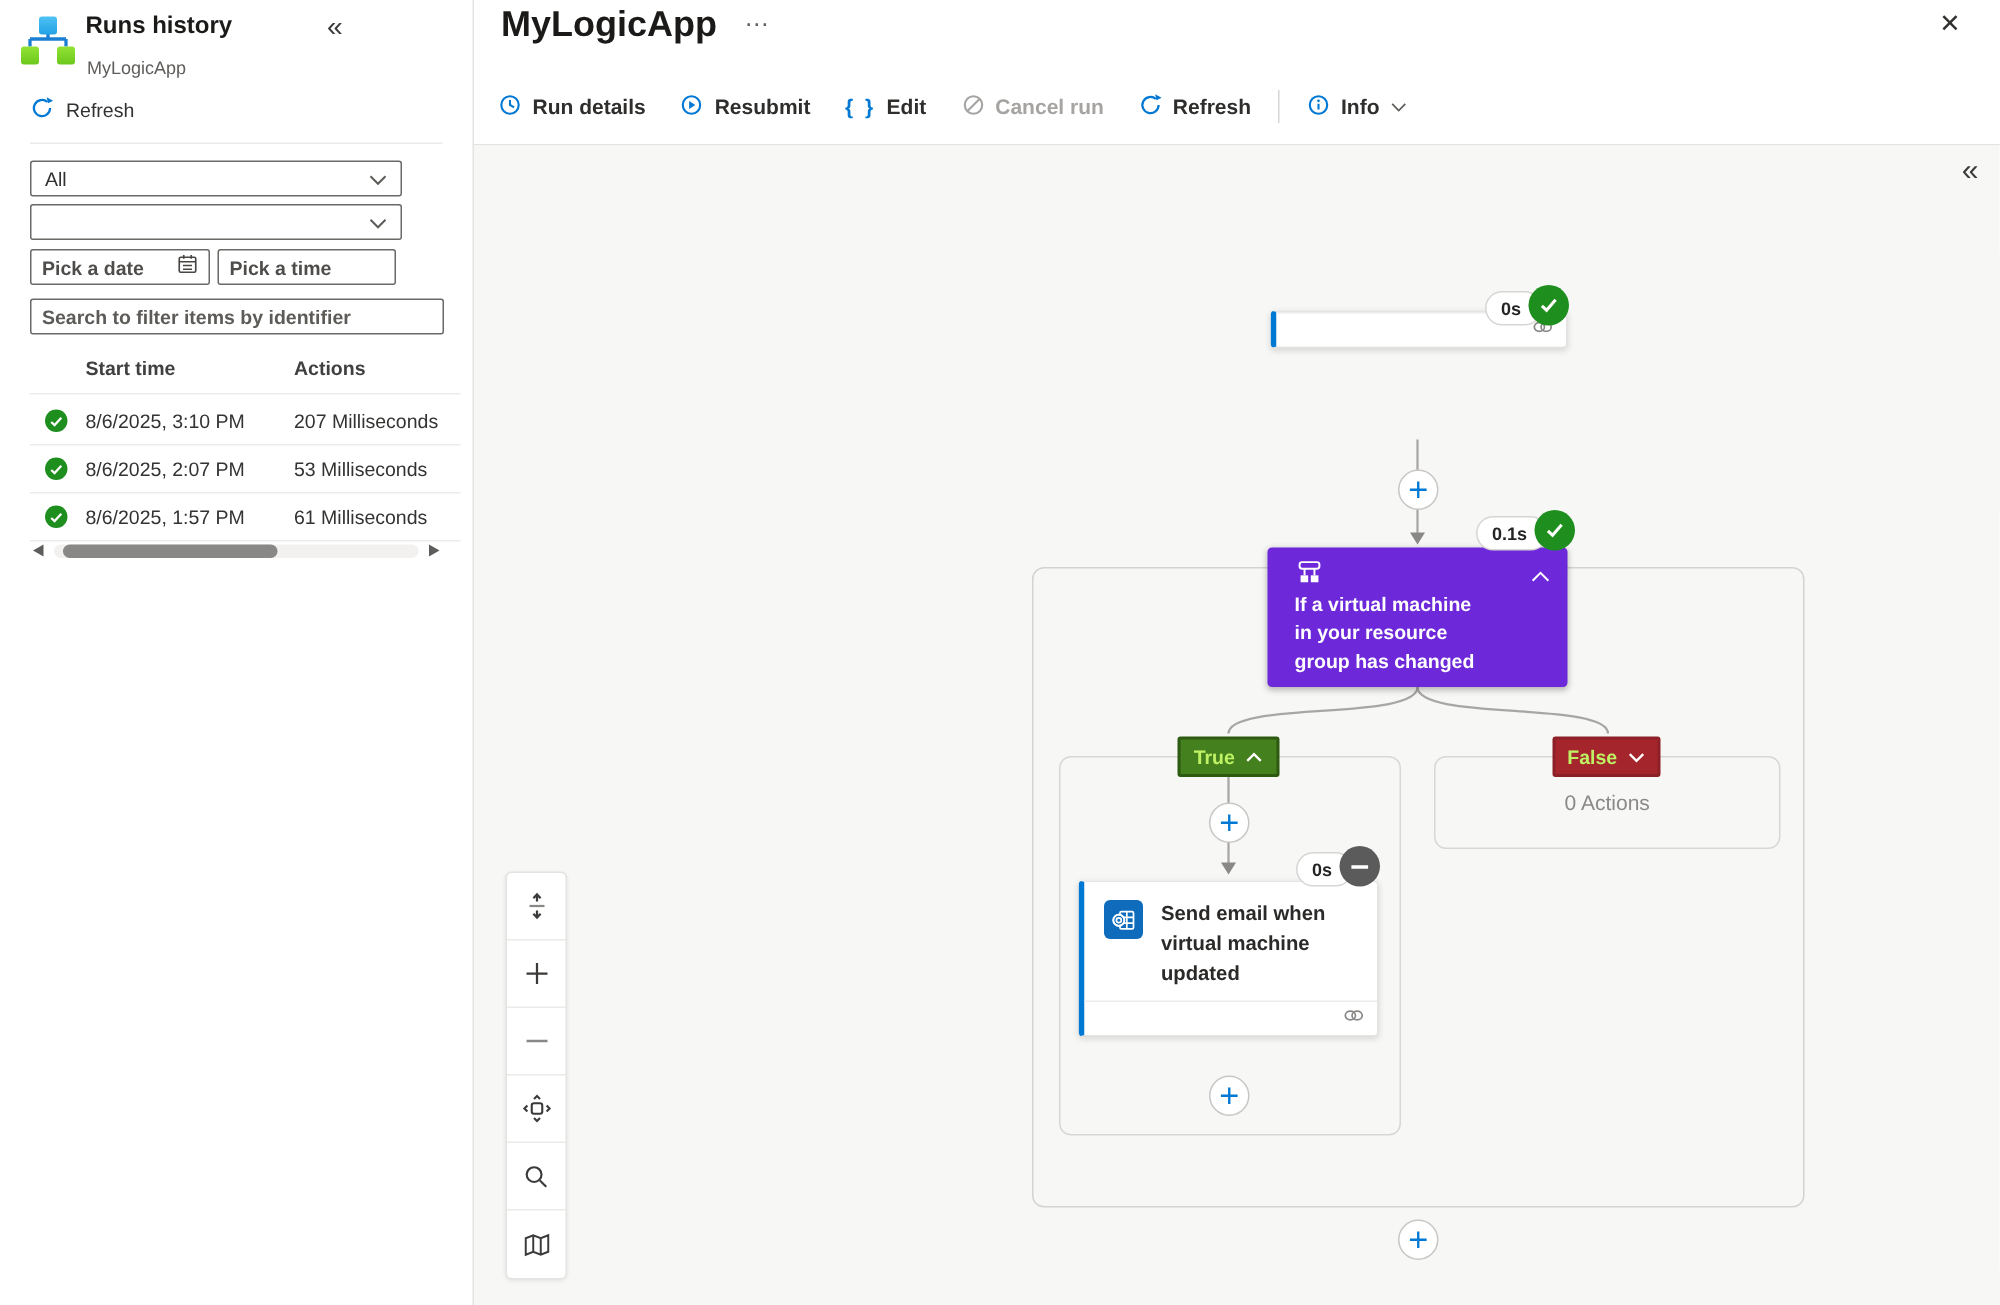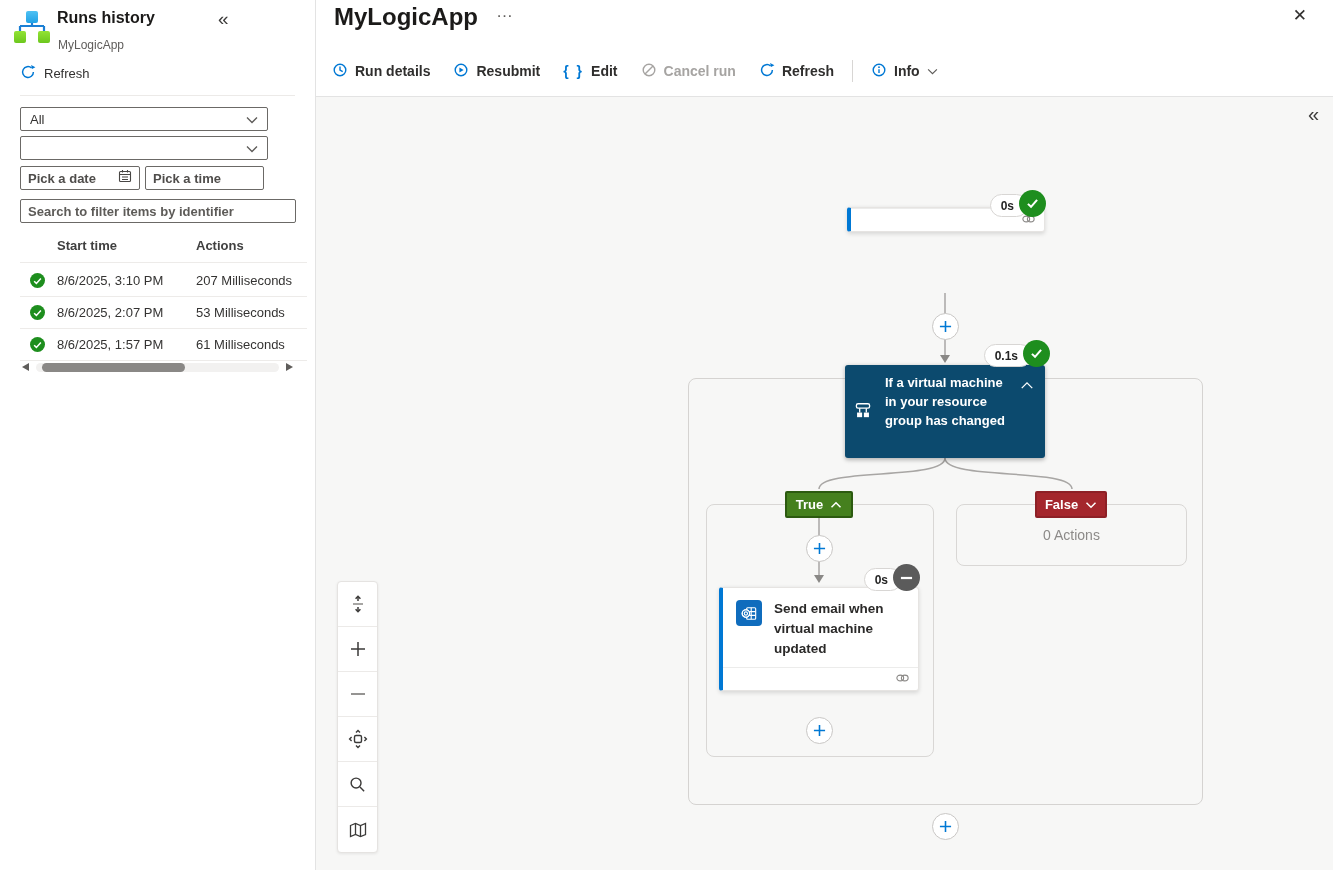--- a/index.html
+++ b/index.html
@@ -70,37 +70,37 @@
   .node-action { left:403px; top:490px; width:200px; }
   .node-body { display:flex; gap:12px; padding:11px 12px 8px 13px; }
   .node-icon { width:28px; height:28px; border-radius:4px; background:#0078d4; flex:none;
     display:flex; align-items:center; justify-content:center; margin-top:1px; }
   .node-action .node-icon { width:26px; height:26px; background:#0f6cbd; }
   .node-title { font-size:13.5px; font-weight:600; line-height:20px; color:#2b2a29; }
   .node-note { display:flex; align-items:center; gap:6px; padding:1px 12px 8px 14px;
     font-size:12.5px; color:#68748a; white-space:nowrap; overflow:hidden; }
   .node-footer { border-top:1px solid #ececeb; height:23px; display:flex; align-items:center;
     justify-content:flex-end; padding-right:8px; }
-  .node-cond { position:absolute; left:529px; top:268px; width:200px; height:93px; background:#0c4a6e;
-    border-radius:3px; box-shadow:0 1.5px 4px rgba(0,0,0,.28); display:flex; padding:8px 8px 8px 2px;
-    color:#fff; z-index:2; }
+  .node-cond { position:absolute; left:529px; top:268px; width:200px; height:93px; background:#6d28d9;
+    border-radius:3px; box-shadow:0 1.5px 4px rgba(0,0,0,.28); display:flex; padding:8px 8px 8px 12px;
+    color:#fff; z-index:2;flex-direction:column; }
   .cond-icon { width:32px; flex:none; display:flex; align-items:center; justify-content:center; }
   .cond-title { font-size:13px; font-weight:600; line-height:19px; padding-left:6px; width:130px; }
   .cond-chevron { position:absolute; top:11px; right:11px; cursor:pointer; }
   .badge { position:absolute; display:flex; align-items:flex-end; z-index:4; cursor:pointer; }
   .badge-trigger { top:-18px; right:-2px; }
   .badge-cond { top:-25px; right:-5px; }
   .badge-action { top:-24px; right:-2px; }
   .badge-pill { background:#fff; border:1px solid #d8d6d4; border-radius:12px; height:23px; display:flex;
     align-items:center; padding:0 13px 0 10px; font-size:12px; font-weight:700; color:#242424; margin-right:-9px; }
   .badge-circle { width:27px; height:27px; border-radius:50%; display:flex; align-items:center;
     justify-content:center; z-index:1; flex:none; }
   .bc-green { background:#1e8e1e; } .bc-gray { background:#5b5b5b; }
   .branch-pill { position:absolute; height:27px; display:flex; align-items:center; justify-content:center;
-    gap:7px; color:#ffffff; font-size:13px; font-weight:700; border-radius:2px; z-index:3; cursor:pointer; }
+    gap:7px; color:#bef264; font-size:13px; font-weight:700; border-radius:2px; z-index:3; cursor:pointer; }
   .bp-true { left:469px; top:394px; width:68px; background:#45801e; border:2px solid #2c5a10; }
   .bp-false { left:719px; top:394px; width:72px; background:#a4262c; border:2px solid #8d2026; }
   .plus { position:absolute; width:27px; height:27px; border-radius:50%; background:#fff;
     border:1px solid #c9c7c5; display:flex; align-items:center; justify-content:center; z-index:2; cursor:pointer; }
   .p1 { left:616px; top:216px; } .p2 { left:490px; top:438px; }
   .p3 { left:490px; top:620px; } .p4 { left:616px; top:716px; }
   .zoombar { position:absolute; left:21px; top:484px; width:41px; background:#fff;
     border:1px solid #e5e3e1; border-radius:4px; box-shadow:0 1px 3px rgba(0,0,0,.08); z-index:5; }
   .zb-btn { width:100%; height:45px; display:flex; align-items:center; justify-content:center;
     border-bottom:1px solid #eceae8; cursor:pointer; }

